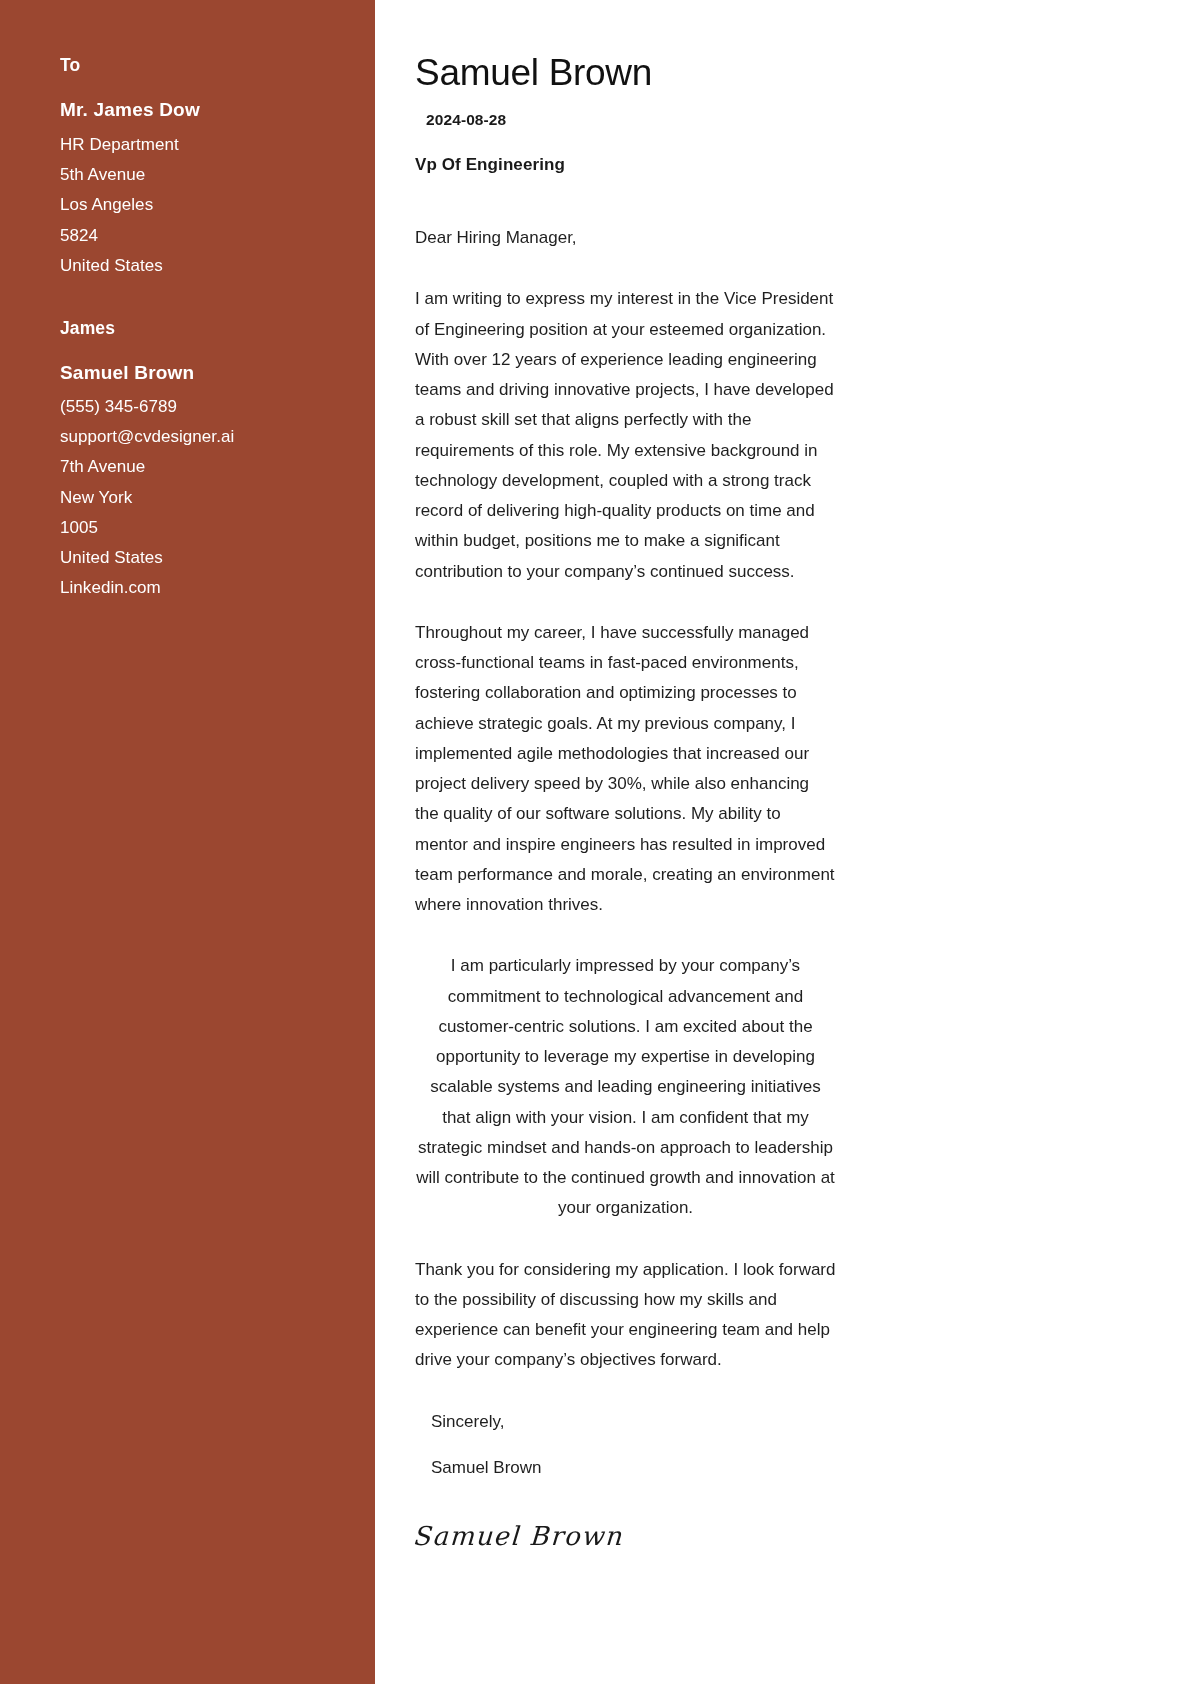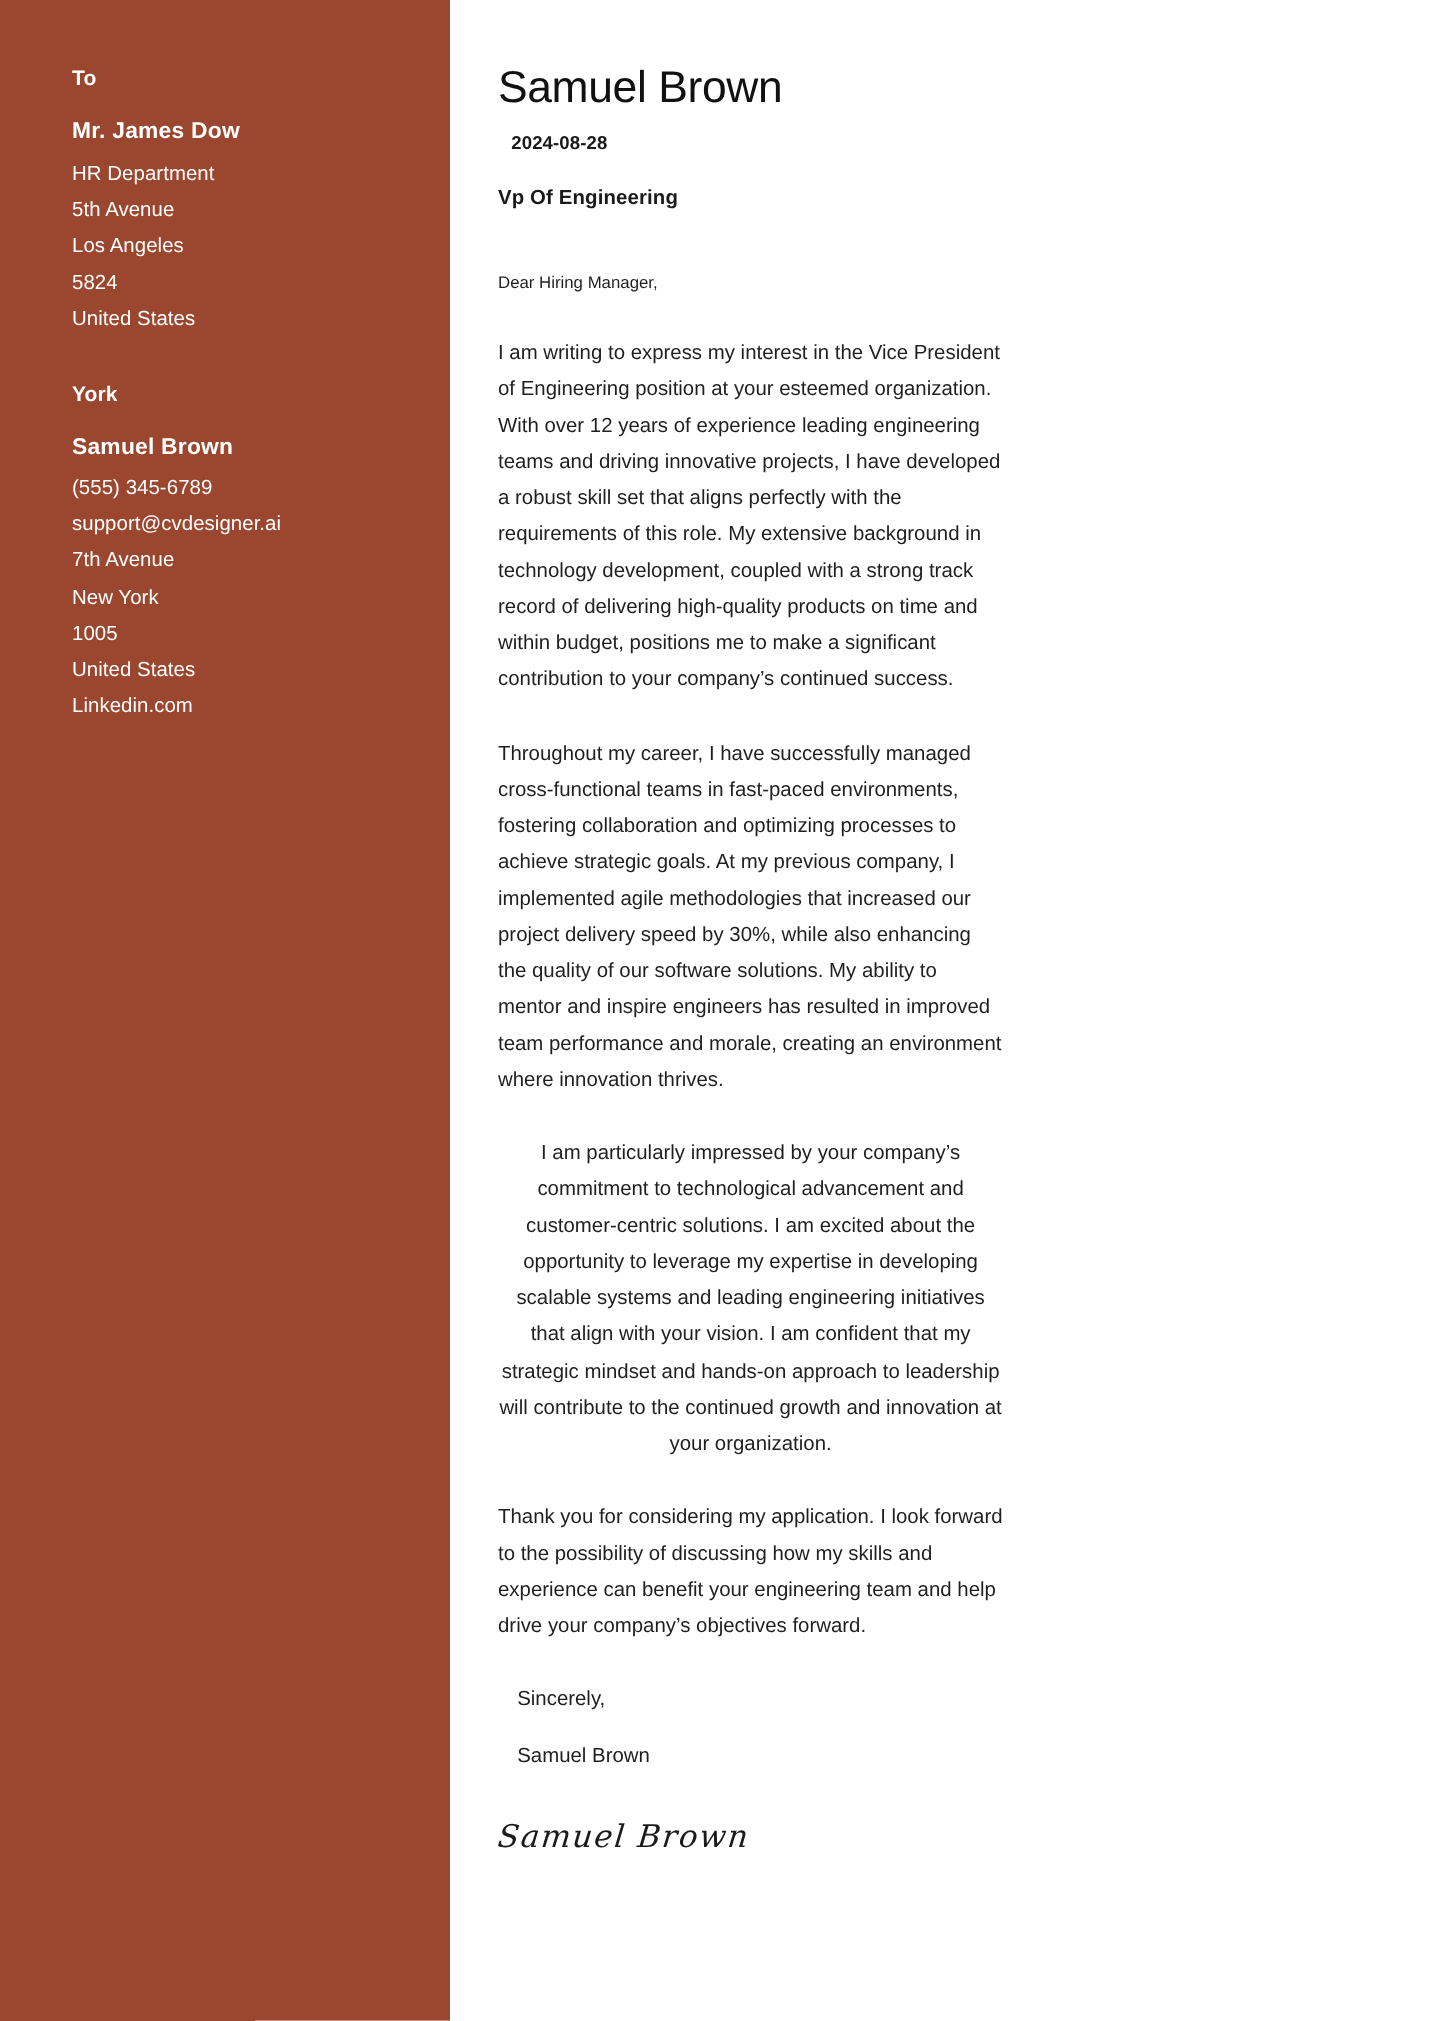--- a/index.html
+++ b/index.html
@@ -82,21 +82,21 @@
     letter-spacing: 0.1px;
   }
   .letter-position {
     font-size: 17px;
     font-weight: bold;
     margin: 16px 0 48px 0;
     color: #1a1a1a;
     letter-spacing: 0.1px;
   }
   .salutation {
-    font-size: 14px;
+    font-size: 17px;
     line-height: 1.75;
     margin: 16px 0 32px 0;
     color: #1f1f1f;
   }
   .para {
     font-size: 17px;
     line-height: 1.78;
     margin: 0 0 31px 0;
     color: #1f1f1f;
     text-align: left;
@@ -132,21 +132,21 @@
       <div class="block-label">To</div>
       <div class="block-name">Mr. James Dow</div>
       <div class="block-line">HR Department</div>
       <div class="block-line">5th Avenue</div>
       <div class="block-line">Los Angeles</div>
       <div class="block-line">5824</div>
       <div class="block-line">United States</div>
     </section>
 
     <section class="from-block">
-      <div class="block-label">York</div>
+      <div class="block-label">James</div>
       <div class="block-name">Samuel Brown</div>
       <div class="block-line">(555) 345-6789</div>
       <div class="block-line">support@cvdesigner.ai</div>
       <div class="block-line">7th Avenue</div>
       <div class="block-line">New York</div>
       <div class="block-line">1005</div>
       <div class="block-line">United States</div>
       <div class="block-line">Linkedin.com</div>
     </section>
 

